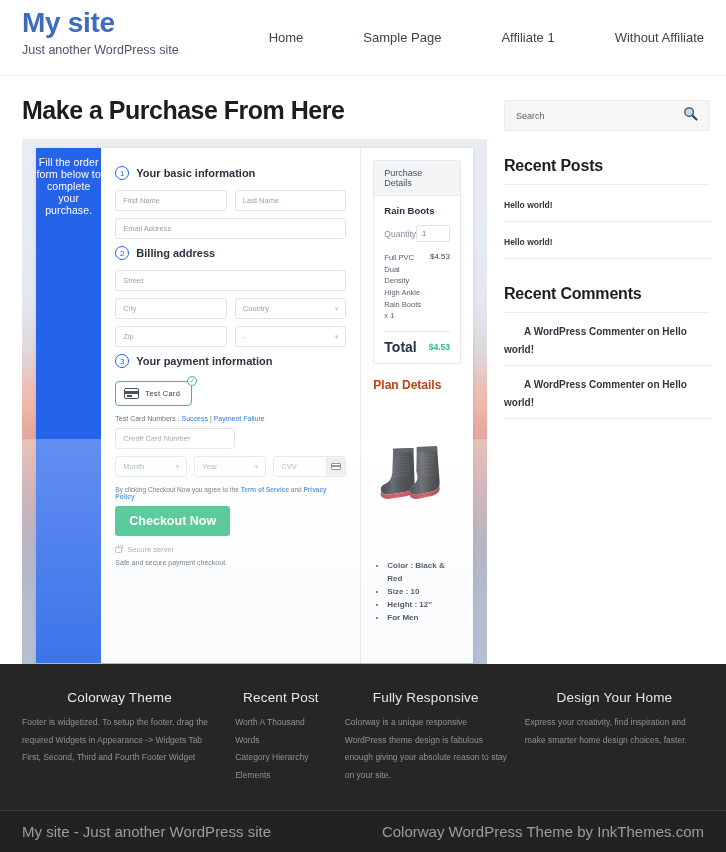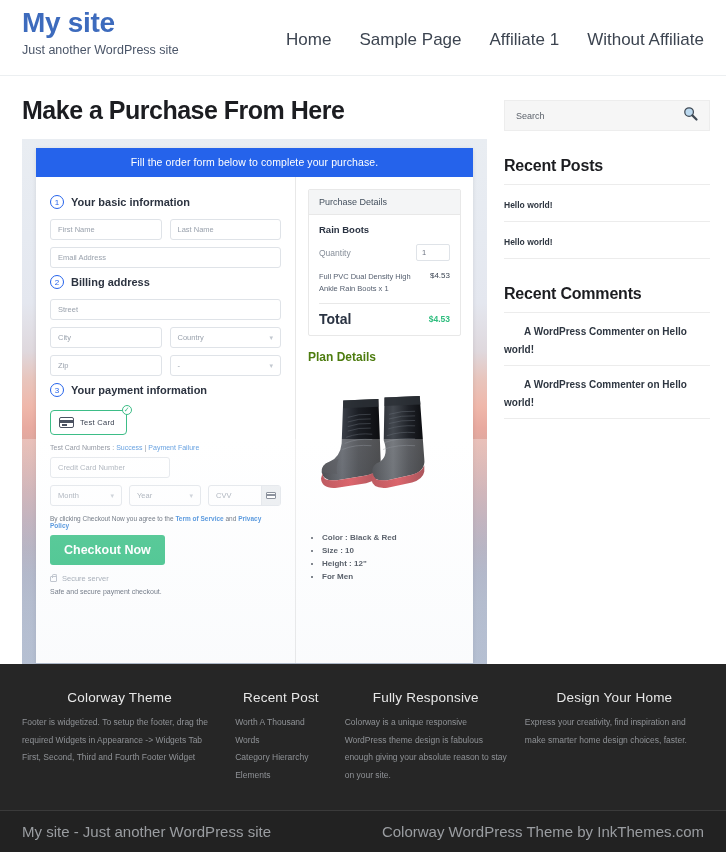--- a/index.html
+++ b/index.html
@@ -19,21 +19,21 @@
     position: relative;
   }
   .brand { padding-top: 8px; }
   .site-title {
     font-size: 28px; font-weight: bold; color: #3d6bbd; letter-spacing: -0.3px;
     line-height: 1.1;
   }
   .site-tagline { font-size: 12.5px; color: #4a5568; margin-top: 4px; }
   .main-nav { display: flex; gap: 28px; align-items: center; padding-top: 30px; }
   .nav-link {
-    font-size: 17px; color: #3c4450; text-decoration: none; white-space: nowrap;
+    font-size: 13px; color: #3c4450; text-decoration: none; white-space: nowrap; margin-left: 32px;
   }
 
   
   .content-wrap { display: flex; padding: 0 0 0 0; }
   .main-col { width: 492px; padding: 20px 0 0 22px; }
   .side-col { width: 234px; padding: 24px 16px 0 12px; }
 
   .page-title {
     font-size: 25px; font-weight: bold; color: #1c1d21;
     letter-spacing: -0.5px; margin-bottom: 14px;
@@ -65,21 +65,21 @@
     content:""; position:absolute; left:0; right:0; top:55%; height:45%;
     background: linear-gradient(to bottom, rgba(255,255,255,0.28), rgba(210,220,235,0.12));
     pointer-events:none;
   }
 
   .checkout-card {
     position: absolute; left: 14px; top: 9px;
     width: 437px; height: 515px;
     background: #fff; overflow: hidden;
     box-shadow: 0 1px 4px rgba(0,0,0,.10);
-    display: flex; flex-direction: column;
+    display: flex; flex-direction: row;
   }
   .order-banner {
     background: #2563eb; color: #fff; text-align: center;
     font-size: 10.5px; padding: 8px 0 9px; letter-spacing: .1px;
   }
   .card-body { display: flex; flex: 1; min-height: 0; }
   .form-pane { width: 259px; padding: 14px 14px 10px 14px; }
   .detail-pane { flex: 1; border-left: 1px solid #e8e8e8; padding: 12px 12px 10px 12px; }
 
   
@@ -174,21 +174,21 @@
     font-size: 7.5px; color: #6b7280; display: flex; align-items: center; padding: 0 5px;
   }
   .pd-line { display: flex; justify-content: space-between; gap: 8px; }
   .pd-line-desc { font-size: 7.5px; color: #566070; line-height: 1.55; }
   .pd-line-amt { font-size: 8px; color: #3d4654; white-space: nowrap; }
   .pd-divider { border-top: 1px solid #e8e8e8; margin: 9px 0 7px; }
   .pd-total-row { display: flex; justify-content: space-between; align-items: center; }
   .pd-total-label { font-size: 14px; font-weight: bold; color: #2a3342; }
   .pd-total-amt { font-size: 8.5px; font-weight: bold; color: #2ebd7e; }
 
-  .plan-title { font-size: 12px; font-weight: bold; color: #4d7c0f; margin: 14px 0 8px; }
+  .plan-title { font-size: 12px; font-weight: bold; color: #c2410c; margin: 14px 0 8px; }
   .boot-img { width: 100%; height: 152px; position: relative; overflow:hidden; background:#fff;}
   .bullets { margin: 8px 0 0 14px; }
   .bullets li { font-size: 8px; font-weight: bold; color: #333b47; line-height: 1.62; }
 
   
   .search-box {
     background: #f6f6f6; border: 1px solid #ededed; height: 31px;
     display: flex; align-items: center; justify-content: space-between;
     padding: 0 11px; margin-bottom: 26px;
   }

